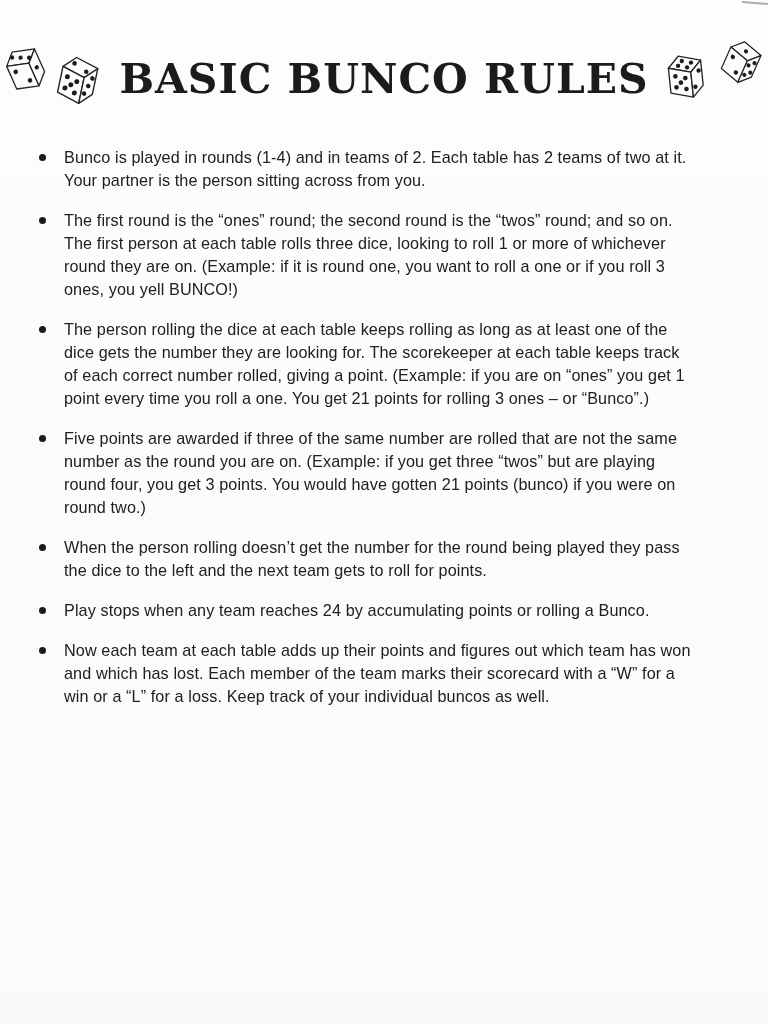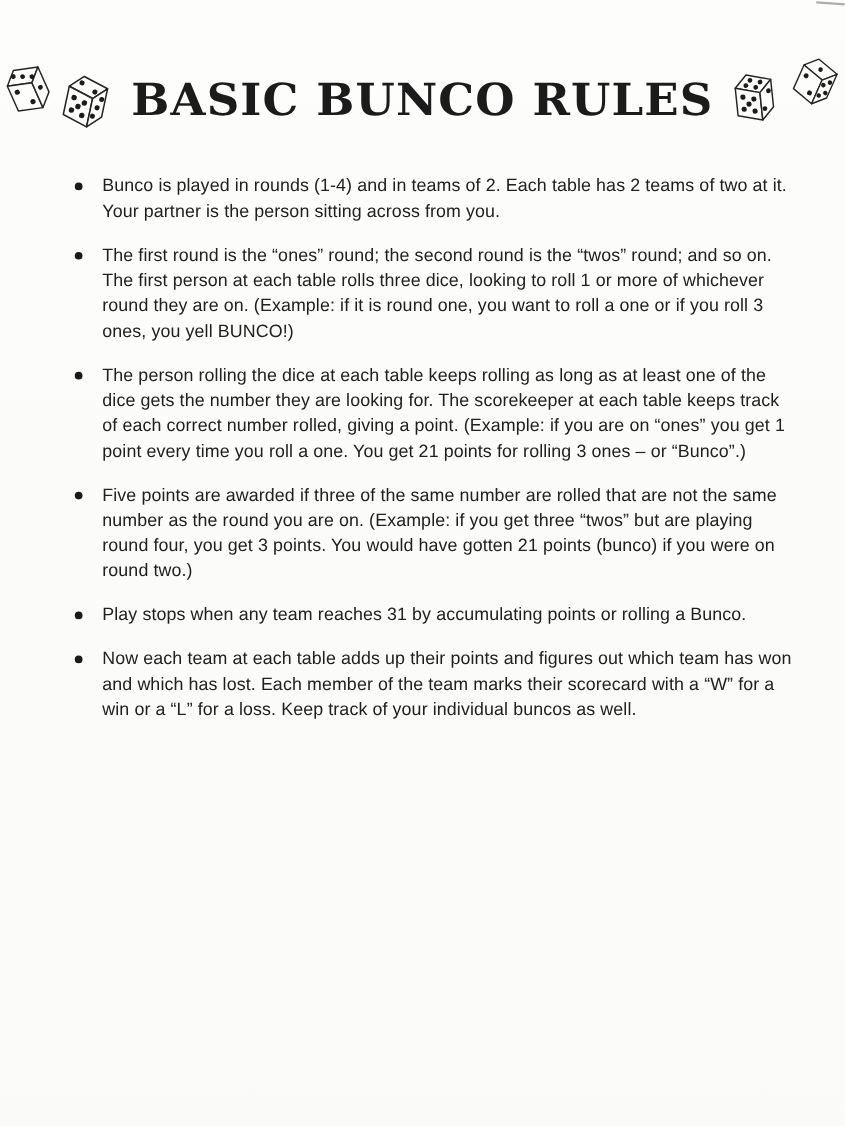--- a/index.html
+++ b/index.html
@@ -18,21 +18,21 @@
   .scan-artifact {
     position: absolute; top: 2px; right: 0;
     width: 26px; height: 2px;
     background: #6b6b68; opacity: .55;
     transform: rotate(4deg);
   }
   .header {
     display: flex;
     justify-content: center;
     align-items: center;
-    padding-top: 46px;
+    padding-top: 34px;
     gap: 6px;
   }
   .title {
     font-family: "DejaVu Serif", "Liberation Serif", serif;
     font-weight: 700;
     font-size: 41px;
     letter-spacing: 1px;
     color: #1b1b1b;
     white-space: nowrap;
     transform: scaleY(0.98);
@@ -41,21 +41,21 @@
   .dice polygon {
     fill: #fdfdfc;
     stroke: #242424;
     stroke-width: 1.7;
     stroke-linejoin: round;
   }
   .dice circle { fill: #1c1c1c; }
   .rules {
     list-style: none;
     margin-top: 22px;
-    padding-left: 68px;
+    padding-left: 39px;
     width: 768px;
   }
   .rules li {
     display: flex;
     width: 700px;
     margin-bottom: 17px;
   }
   .bullet {
     flex: none;
     width: 7px; height: 7px;
@@ -155,20 +155,24 @@
     <li>
       <span class="bullet"></span>
       <span class="rule-text">The person rolling the dice at each table keeps rolling as long as at least one of the dice gets the number they are looking for. The scorekeeper at each table keeps track of each correct number rolled, giving a point. (Example: if you are on “ones” you get 1 point every time you roll a one. You get 21 points for rolling 3 ones – or “Bunco”.)</span>
     </li>
     <li>
       <span class="bullet"></span>
       <span class="rule-text">Five points are awarded if three of the same number are rolled that are not the same number as the round you are on. (Example: if you get three “twos” but are playing round four, you get 3 points. You would have gotten 21 points (bunco) if you were on round two.)</span>
     </li>
     <li>
       <span class="bullet"></span>
-      <span class="rule-text">Play stops when any team reaches 31 by accumulating points or rolling a Bunco.</span>
+      <span class="rule-text">When the person rolling doesn’t get the number for the round being played they pass the dice to the left and the next team gets to roll for points.</span>
+    </li>
+    <li>
+      <span class="bullet"></span>
+      <span class="rule-text">Play stops when any team reaches 24 by accumulating points or rolling a Bunco.</span>
     </li>
     <li>
       <span class="bullet"></span>
       <span class="rule-text">Now each team at each table adds up their points and figures out which team has won and which has lost. Each member of the team marks their scorecard with a “W” for a win or a “L” for a loss. Keep track of your individual buncos as well.</span>
     </li>
   </ul>
 </div>
 
 </body></html>

